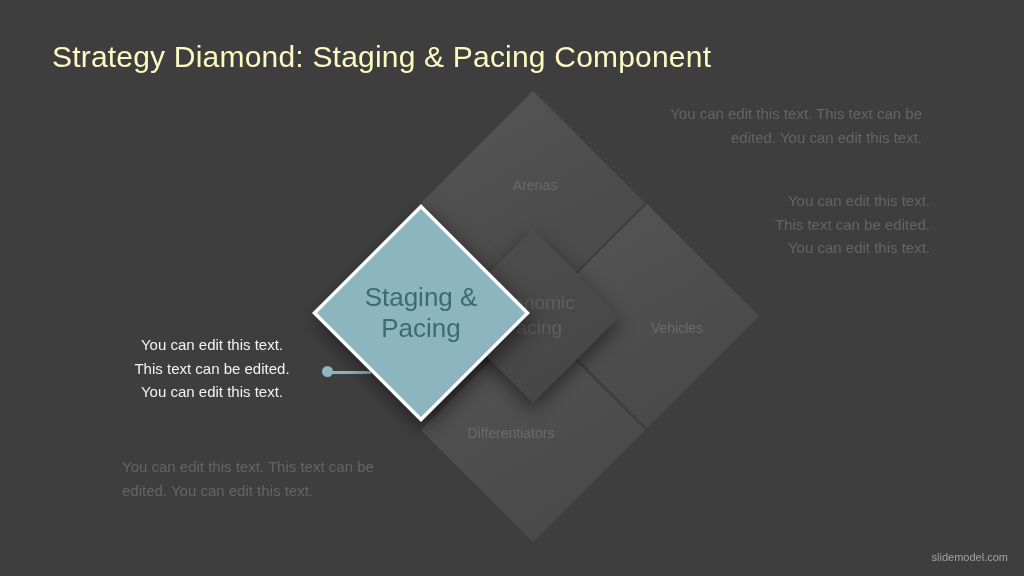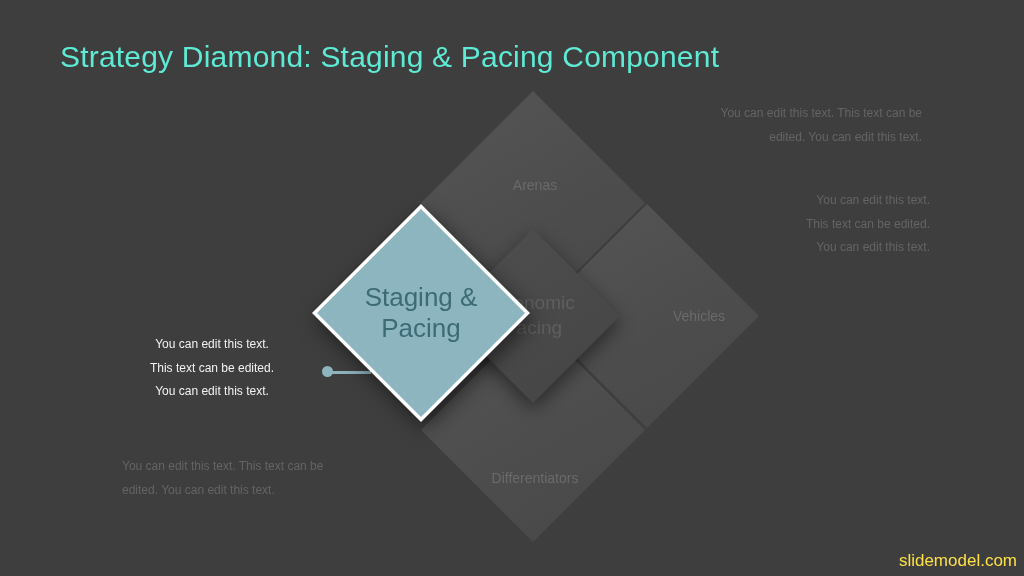--- a/index.html
+++ b/index.html
@@ -2,22 +2,22 @@
 <html><head>
 <meta charset="utf-8">
 <style>
   html,body { margin:0; padding:0; background:#222; }
   .stage {
     position:relative; width:1024px; height:576px; overflow:hidden;
     background:#3e3e3e;
     font-family:"Liberation Sans", sans-serif;
   }
   .title {
-    position:absolute; left:60px; top:40px;
-    font-size:30px; font-weight:400; color:#5eead4; letter-spacing:0.2px;
+    position:absolute; left:52px; top:40px;
+    font-size:30px; font-weight:400; color:#fef9c3; letter-spacing:0.2px;
     white-space:nowrap;
   }
   
   .quad {
     position:absolute; width:224px; height:224px;
     clip-path:polygon(50% 0, 100% 50%, 50% 100%, 0 50%);
     background:linear-gradient(150deg,#555555 0%,#4d4d4d 55%,#474747 100%);
   }
   .quad-label {
     position:absolute; color:#6a6a6a; font-size:14px; white-space:nowrap;
@@ -40,44 +40,44 @@
   .blue-wrap svg { display:block; }
   .blue-label {
     position:absolute; inset:0; display:flex; flex-direction:column;
     align-items:center; justify-content:center;
     color:#3c6b76; font-size:26px; line-height:31px; text-align:center;
   }
   
   .callout-line { position:absolute; left:331px; top:371px; width:40px; height:2.5px; background:#8fb5be; }
   .callout-dot { position:absolute; left:322px; top:366px; width:11px; height:11px; border-radius:50%; background:#8fb5be; }
   
-  .tb { position:absolute; font-size:12px; line-height:23.5px; }
+  .tb { position:absolute; font-size:15px; line-height:23.5px; }
   .tb span { display:block; }
   .tb-bright { left:92px; top:333px; width:240px; text-align:center; color:#f2f2f2; }
   .tb-dim { color:#646464; }
   .tb-top-right { right:102px; top:102px; width:340px; text-align:right; }
   .tb-mid-right { right:94px; top:189px; width:260px; text-align:right; }
   .tb-bottom-left { left:122px; top:455px; width:340px; text-align:left; }
-  .watermark { position:absolute; right:7px; top:551px; font-size:17px; color:#fde047; }
+  .watermark { position:absolute; right:16px; top:551px; font-size:11px; color:#a3a3a3; }
 </style>
 </head>
 <body>
 
 <div class="stage">
 
   <div class="title">Strategy Diamond: Staging &amp; Pacing Component</div>
 
   <div class="quad" style="left:421px; top:91px;"></div>
   <div class="quad" style="left:535px; top:204px;"></div>
   <div class="quad" style="left:421px; top:318px;"></div>
   <div class="quad" style="left:312px; top:204px; width:218px; height:218px;"></div>
 
   <div class="quad-label" style="left:535px; top:185px;">Arenas</div>
-  <div class="quad-label" style="left:677px; top:316px;margin-left:22px;">Vehicles</div>
-  <div class="quad-label" style="left:535px; top:433px;margin-top:45px;">Differentiators</div>
+  <div class="quad-label" style="left:677px; top:328px;">Vehicles</div>
+  <div class="quad-label" style="left:511px; top:433px;">Differentiators</div>
 
   <div class="center-wrap">
     <div class="center-diamond"></div>
   </div>
   <div class="center-label">
     <span>Economic</span>
     <span>Pacing</span>
   </div>
 
   <div class="callout-line"></div>

